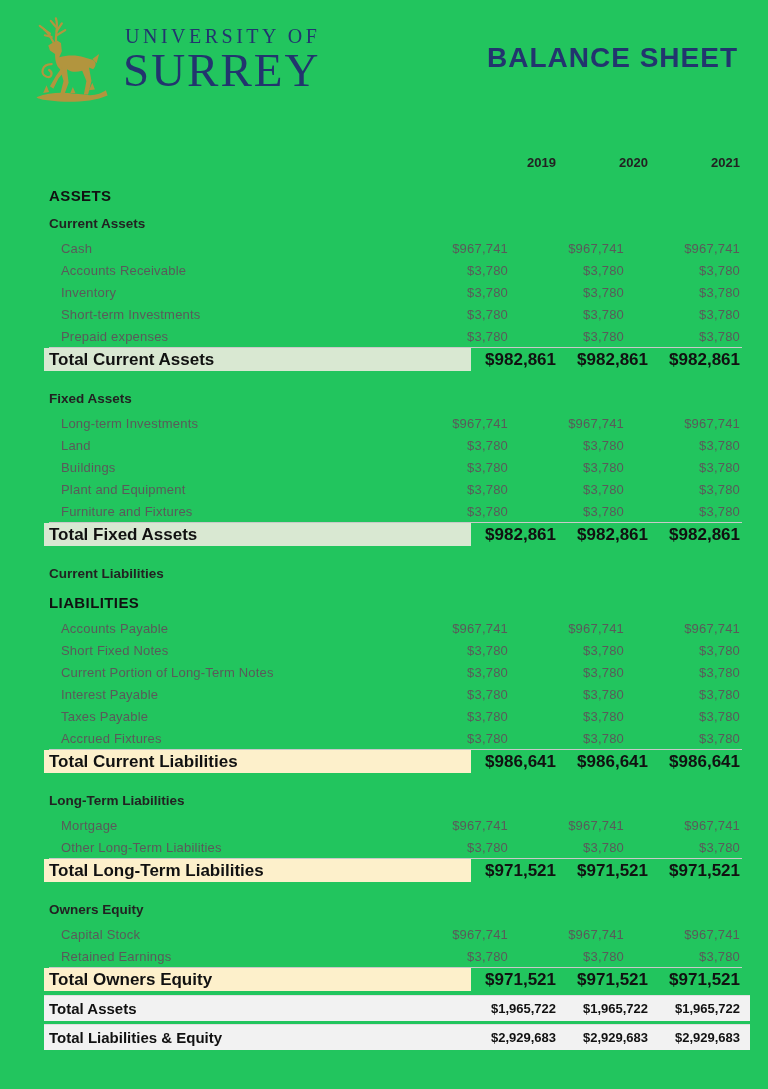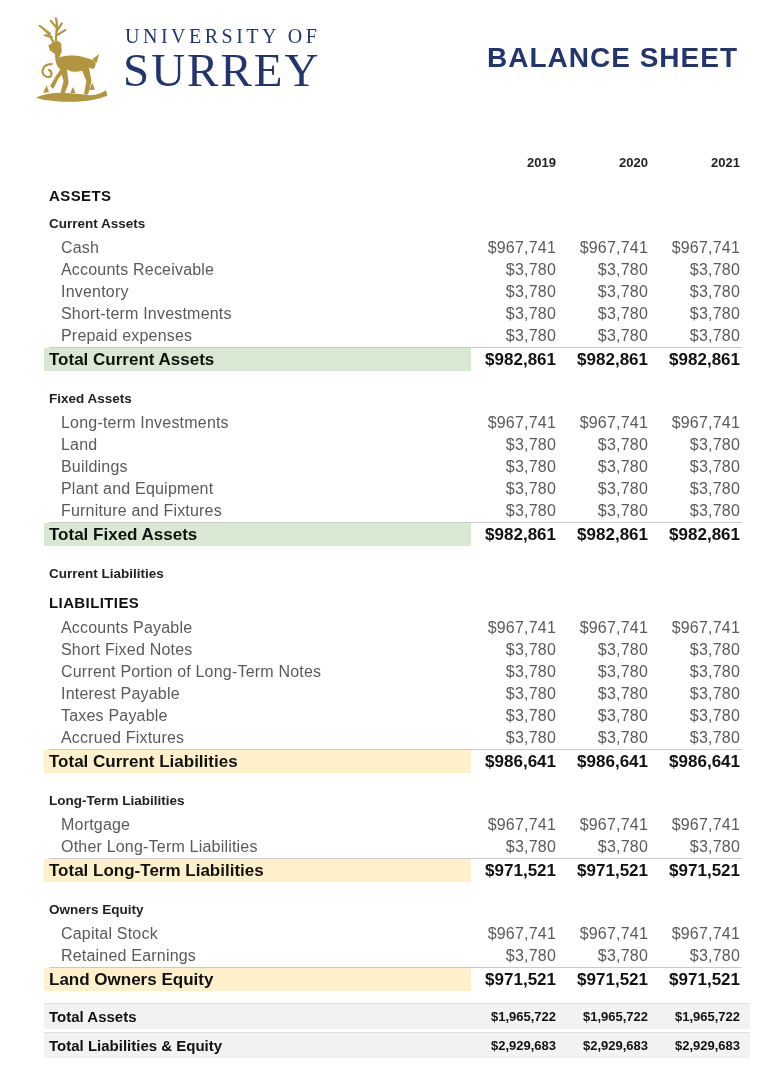--- a/index.html
+++ b/index.html
@@ -5,21 +5,21 @@
   :root{
     --navy:#22356e;
     --gold:#b2953e;
     --green:#d9e8d2;
     --yellow:#fdf0cb;
     --grandbg:#f2f2f2;
   }
   *{margin:0;padding:0;box-sizing:border-box;}
   html,body{background:#e9e9e9;}
   .page{
-    width:768px;height:1089px;background:#ffffff;position:relative;
+    width:768px;height:1089px;background:#22c55e;position:relative;
     font-family:"Liberation Sans", sans-serif;color:#222;overflow:hidden;
     margin:0 auto;
   }
   
   .top{display:flex;justify-content:space-between;align-items:flex-start;padding:14px 30px 0 33px;}
   .logo{display:flex;align-items:center;gap:12px;}
   .stag{flex:0 0 auto;}
   .wordmark{font-family:"Liberation Serif", serif;color:var(--navy);}
   .wm-line1{font-size:20px;letter-spacing:3.5px;line-height:1.1;margin-left:2px;}
   .wm-line2{font-size:47px;letter-spacing:2px;line-height:1.0;margin-top:0px;text-align:right;}
@@ -30,30 +30,30 @@
   
   .sheet{position:absolute;left:49px;top:150px;width:693px;}
   .row{display:grid;grid-template-columns:1fr 95px 92px 92px;align-items:stretch;}
   .cell{display:flex;align-items:center;}
   .num{justify-content:flex-end;text-align:right;padding-right:2px;}
   .year-row{height:24px;margin-bottom:6px;font-size:13px;font-weight:bold;color:#222;}
   .heading-row{height:30px;}
   .heading-label{grid-column:1/-1;font-size:15px;font-weight:bold;color:#111;letter-spacing:0.4px;}
   .group-row{height:27px;}
   .group-label{grid-column:1/-1;font-size:13.5px;font-weight:bold;color:#222;}
-  .item-row{height:22px;font-size:16px;color:#5a5a5a;letter-spacing:0.2px;}
+  .item-row{height:22px;font-size:13px;color:#5a5a5a;letter-spacing:0.2px;gap:24px;}
   .item-row .label{padding-left:12px;}
   .total-row{height:24px;font-size:17px;font-weight:bold;color:#111;border-top:1px solid #c9c9c9;}
   .total-row .label{padding-left:5px;margin-left:-5px;margin-right:-8px;}
   .total-row.green .label{background:var(--green);}
   .total-row.yellow .label{background:var(--yellow);}
   .group-gap{height:14px;}
   .section-gap{height:14px;}
   
-  .grand{margin-top:12px;}
+  .grand{margin-top:4px;}
   .grand .row{
     height:26px;background:var(--grandbg);margin-bottom:3px;
     margin-left:-5px;margin-right:-8px;border-top:1px solid #e0e0e0;
   }
   .grand .label{font-size:15px;font-weight:bold;color:#111;padding-left:5px;}
   .grand .num{font-size:13px;font-weight:bold;color:#111;padding-right:10px;}
 </style>
 </head>
 <body>
 
@@ -261,21 +261,21 @@
           <div class="cell num">$967,741</div>
           <div class="cell num">$967,741</div>
         </div>
         <div class="row item-row">
           <div class="cell label">Retained Earnings</div>
           <div class="cell num">$3,780</div>
           <div class="cell num">$3,780</div>
           <div class="cell num">$3,780</div>
         </div>
         <div class="row total-row yellow">
-          <div class="cell label">Land Owners Equity</div>
+          <div class="cell label">Total Owners Equity</div>
           <div class="cell num">$971,521</div>
           <div class="cell num">$971,521</div>
           <div class="cell num">$971,521</div>
         </div>
       </div>
     <div class="grand" id="grand-totals">
         <div class="row">
           <div class="cell label">Total Assets</div>
           <div class="cell num">$1,965,722</div>
           <div class="cell num">$1,965,722</div>

